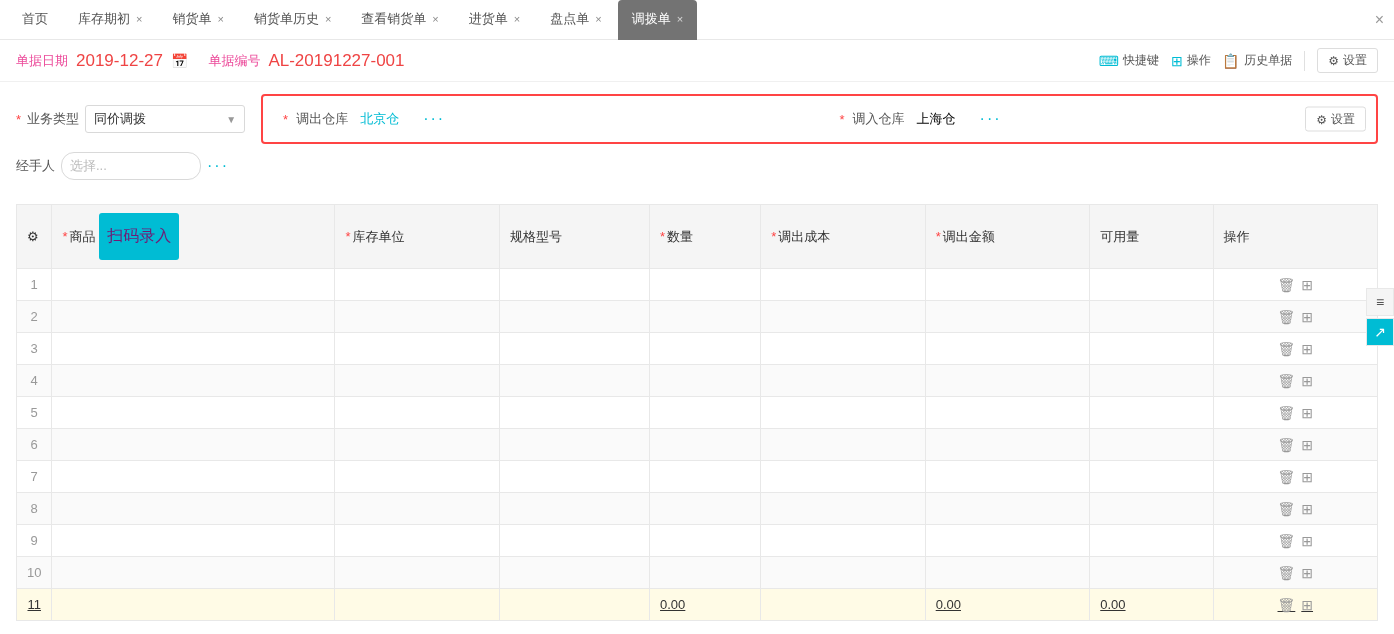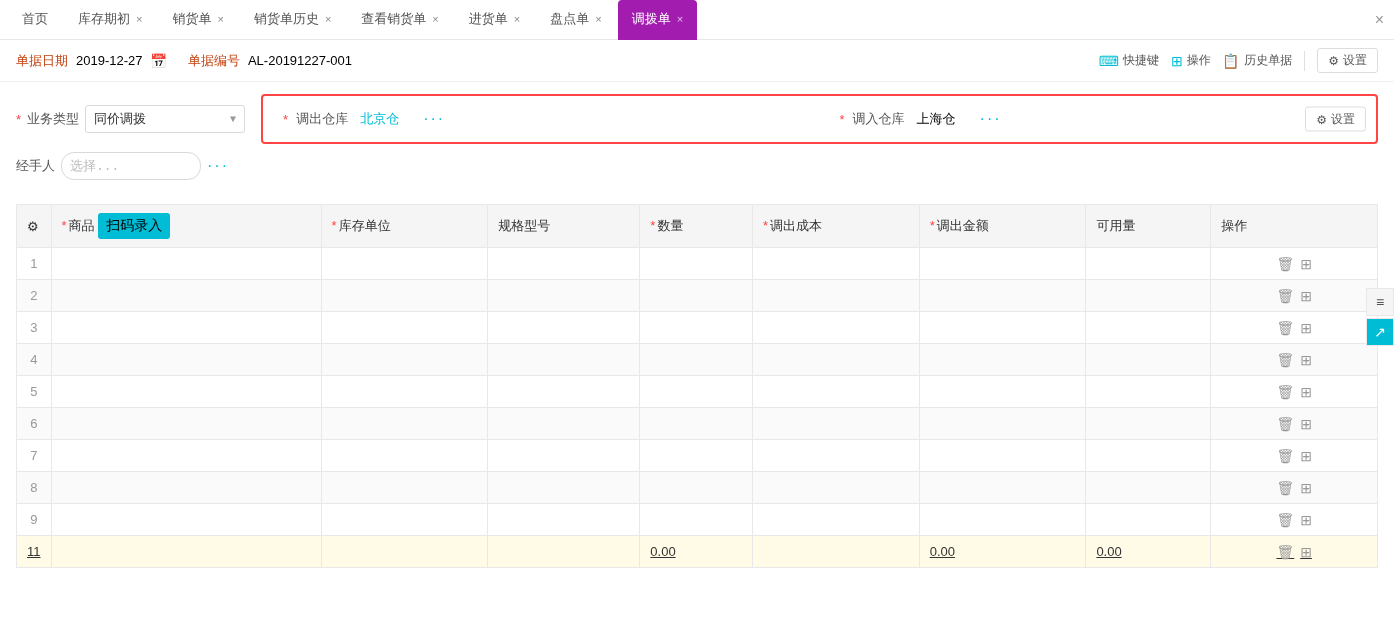--- a/index.html
+++ b/index.html
@@ -10,32 +10,32 @@
       display: flex; align-items: center; background: #fff;
       border-bottom: 1px solid #e8e8e8; padding: 0 8px;
       height: 40px; position: relative;
     }
     .nav-tab {
       display: flex; align-items: center; padding: 0 14px; height: 40px;
       cursor: pointer; font-size: 13px; color: #555; white-space: nowrap;
       border-bottom: 2px solid transparent; margin-right: 2px;
       gap: 6px;
     }
-    .nav-tab.active { color: #00bcd4; background: #a21caf; color: #fff; border-radius: 4px 4px 0 0; }
+    .nav-tab.active { color: #00bcd4; background: #737373; color: #fff; border-radius: 4px 4px 0 0; }
     .nav-tab .close-icon { font-size: 11px; cursor: pointer; opacity: 0.7; }
     .nav-close-main { position: absolute; right: 10px; top: 50%; transform: translateY(-50%); cursor: pointer; font-size: 16px; color: #999; }
 
     
     .toolbar {
       display: flex; align-items: center; padding: 8px 16px;
       border-bottom: 1px solid #f0f0f0; gap: 20px;
     }
     .toolbar-group { display: flex; align-items: center; gap: 8px; }
-    .toolbar-label { color: #c2410c; font-size: 13px; }
-    .toolbar-value { color: #000000; font-size: 13px; }
+    .toolbar-label { color: #ec4899; font-size: 13px; }
+    .toolbar-value { color: #ef4444; font-size: 17px; }
     .toolbar-icon { color: #00bcd4; cursor: pointer; font-size: 14px; }
     .toolbar-right { margin-left: auto; display: flex; align-items: center; gap: 12px; }
     .toolbar-btn { display: flex; align-items: center; gap: 4px; color: #555; cursor: pointer; font-size: 12px; }
     .toolbar-btn-icon { color: #00bcd4; font-size: 14px; }
     .settings-btn {
       display: flex; align-items: center; gap: 4px;
       background: #fff; border: 1px solid #ddd; border-radius: 3px;
       padding: 3px 10px; cursor: pointer; color: #555; font-size: 12px;
     }
 
@@ -43,21 +43,21 @@
     .form-area {
       padding: 12px 16px; background: #fff;
     }
     .form-row { display: flex; align-items: center; margin-bottom: 12px; gap: 16px; }
     .form-field { display: flex; align-items: center; gap: 6px; }
     .required-star { color: #f44; font-size: 13px; }
     .field-label { color: #555; font-size: 13px; white-space: nowrap; }
     .field-value {
       border: 1px solid #d9d9d9; border-radius: 3px; padding: 4px 8px;
       min-width: 120px; font-size: 13px; background: #fff; cursor: pointer;
-      display: flex; align-items: center; justify-content: space-between; gap: 6px; font-family: Liberation Mono, monospace;
+      display: flex; align-items: center; justify-content: space-between; gap: 6px;
     }
     .field-select { min-width: 160px; }
     .dropdown-arrow { color: #999; font-size: 10px; }
     .dots-btn { color: #00bcd4; cursor: pointer; font-size: 16px; letter-spacing: 2px; }
 
     
     .warehouse-section {
       border: 2px solid #f44; border-radius: 4px;
       padding: 14px 20px; display: flex; align-items: center;
       gap: 40px; flex: 1; position: relative;
@@ -79,22 +79,22 @@
     tbody td {
       padding: 6px 10px; border: 1px solid #e8e8e8; height: 32px;
       font-size: 13px; color: #333;
     }
     .row-num { color: #999; text-align: center; width: 30px; }
     .subtotal-row { background: #fffbe6 !important; text-decoration: underline; }
     .subtotal-row td { color: #333; font-size: 13px; }
     .action-cell { display: flex; gap: 6px; align-items: center; justify-content: center; }
     .action-icon { color: #999; cursor: pointer; font-size: 14px; }
     .scan-btn {
-      background: #00bcd4; color: #000000; border: none; border-radius: 3px;
-      padding: 4px 8px; font-size: 14px; cursor: pointer; white-space: nowrap;
+      background: #00bcd4; color: #701a75; border: none; border-radius: 3px;
+      padding: 13px 8px; font-size: 16px; cursor: pointer; white-space: nowrap;
     }
     .th-required { color: #f44; margin-right: 2px; }
 
     
     .right-float {
       position: fixed; right: 0; top: 50%; transform: translateY(-50%);
       display: flex; flex-direction: column; gap: 2px;
     }
     .float-btn {
       width: 28px; height: 28px; background: #f5f5f5; border: 1px solid #e8e8e8;
@@ -390,20 +390,36 @@
       <td></td>
       <td></td>
       <td></td>
       <td>
         <div class="action-cell">
           <span class="action-icon">🗑</span>
           <span class="action-icon">⊞</span>
         </div>
       </td>
     </tr>
+        <tr>
+      <td class="row-num">10</td>
+      <td></td>
+      <td></td>
+      <td></td>
+      <td></td>
+      <td></td>
+      <td></td>
+      <td></td>
+      <td>
+        <div class="action-cell">
+          <span class="action-icon">🗑</span>
+          <span class="action-icon">⊞</span>
+        </div>
+      </td>
+    </tr>
         <tr class="subtotal-row">
       <td class="row-num">11</td>
       <td></td>
       <td></td>
       <td></td>
       <td>0.00</td>
       <td></td>
       <td>0.00</td>
       <td>0.00</td>
       <td>

